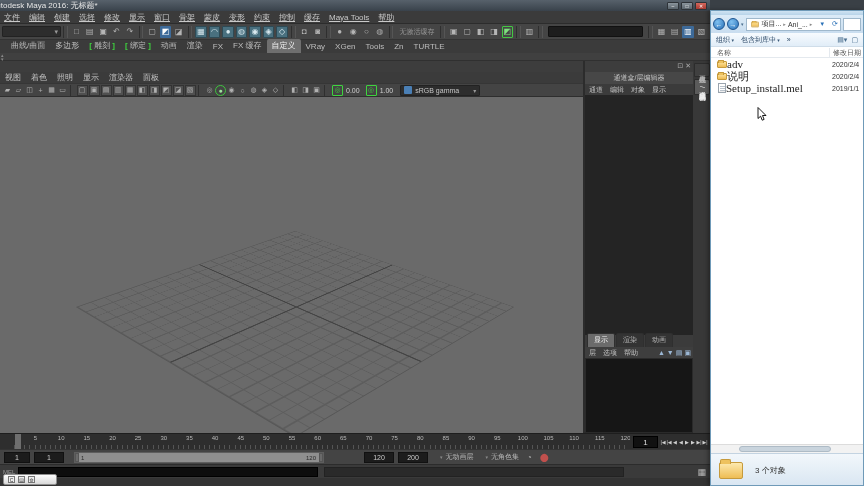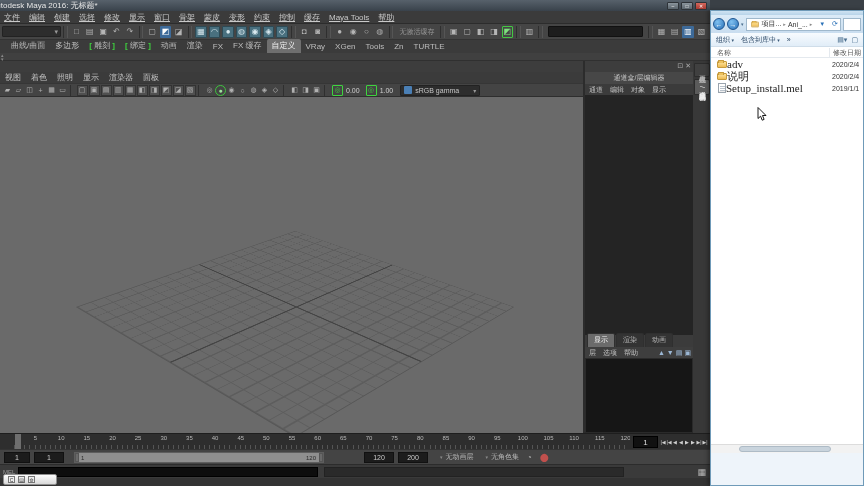--- a/index.html
+++ b/index.html
@@ -548,17 +548,21 @@
         <span class="melfile"></span>
         <span class="nm">Setup_install.mel</span>
         <span class="dt">2019/1/1</span>
       </div>
     </div>
 
   <div class="ex-hscroll">
     <div class="thumb"></div>
   </div>
 
+  <div class="ex-details">
+    <span class="bigfold"></span>
+    <span class="ex-status-text">3 个对象</span>
+  </div>
 </div>
 
 <svg class="cursor" width="11" height="15" viewBox="0 0 11 15">
   <path d="M1,0.5 L1,11.5 L3.6,9.2 L5.2,13.2 L7.1,12.4 L5.5,8.5 L9,8.5 Z" fill="#fff" stroke="#000" stroke-width="0.9"></path>
 </svg>
 
 </body></html>

